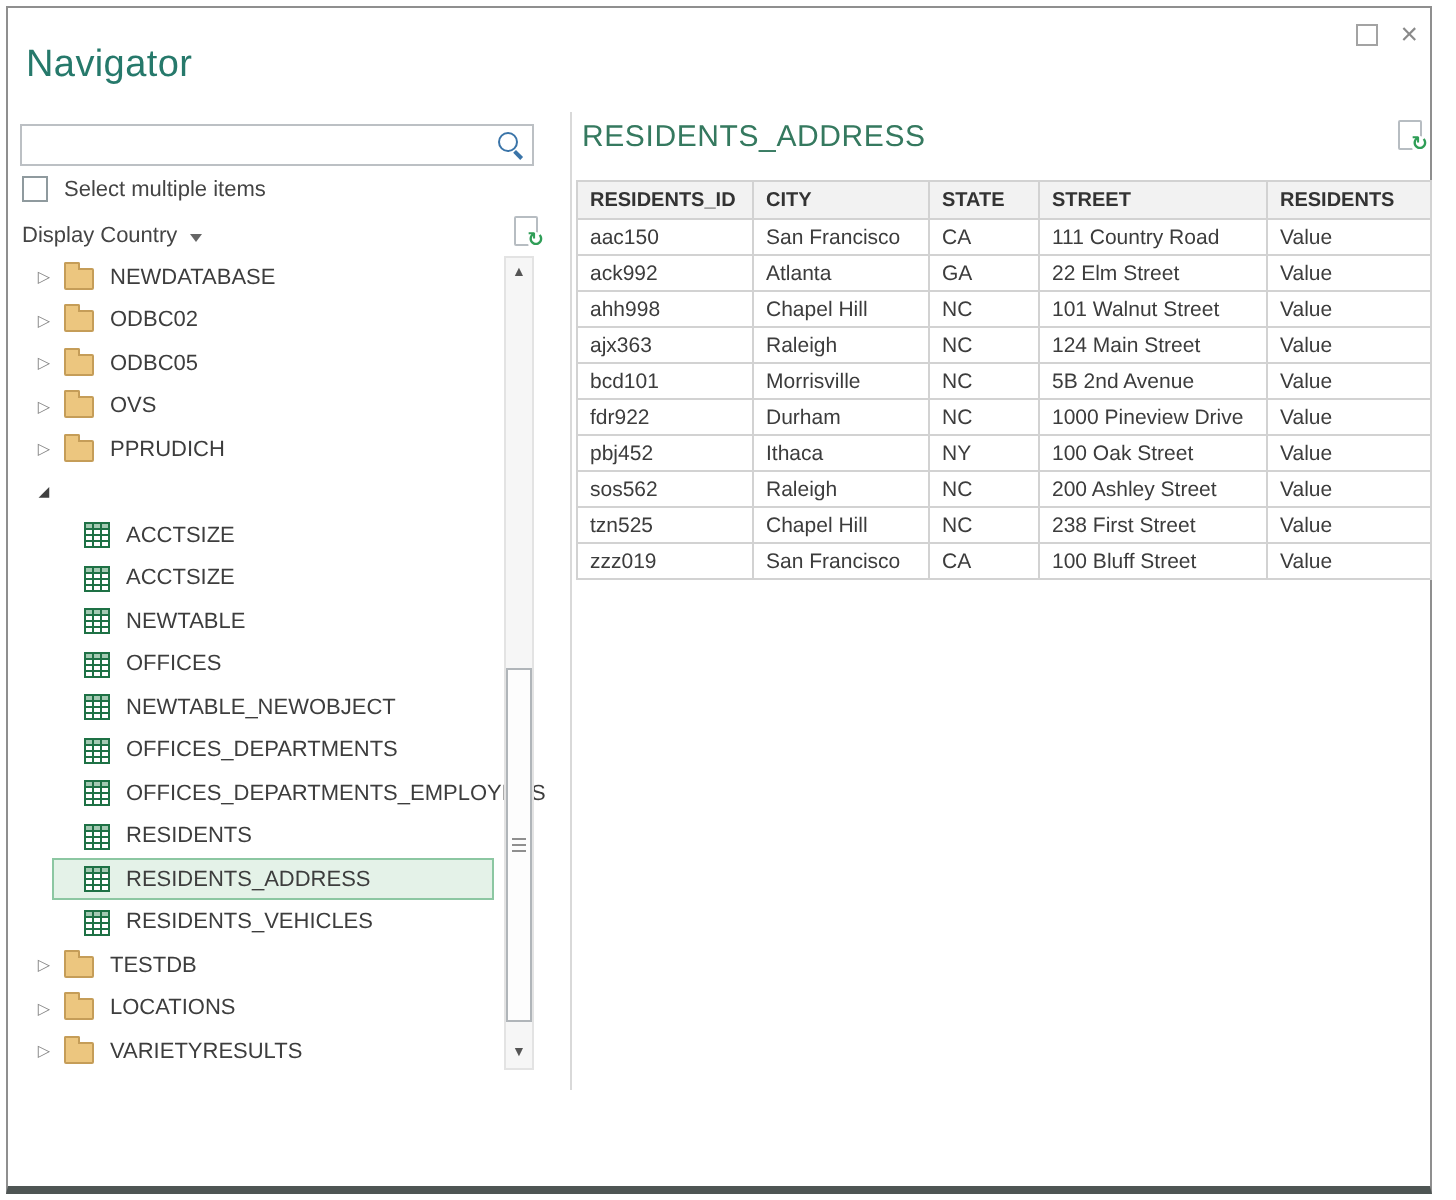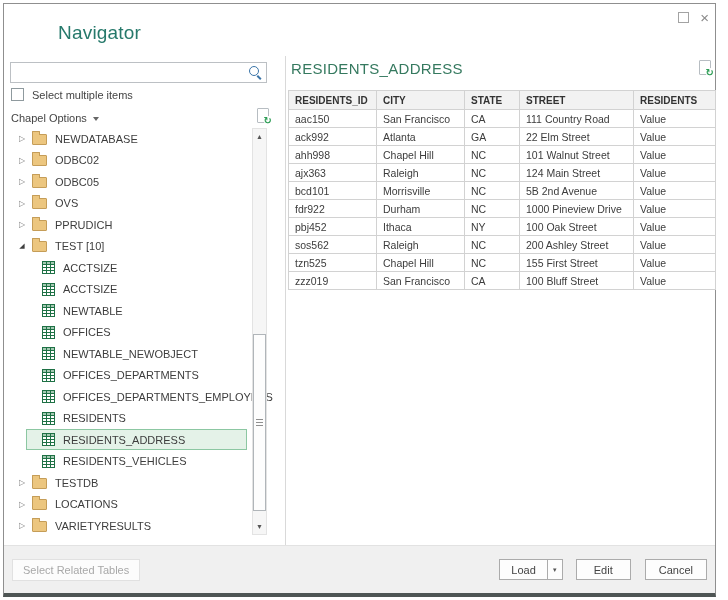--- a/index.html
+++ b/index.html
@@ -8,21 +8,21 @@
 
   .window { position:absolute; left:3px; top:3px; width:713px; height:594px;
     background:#fff; border:1px solid #8f8f8f; border-bottom:4px solid #4e5554; }
 
   
   .win-controls { position:absolute; top:7px; right:6px; display:flex; gap:11px; align-items:center; }
   .btn-max { width:11px; height:11px; border:1px solid #a3a3a3; background:#fff; cursor:pointer; }
   .btn-close { font-size:15px; line-height:13px; color:#8a8a8a; cursor:pointer; }
 
   .dlg-title { position:absolute; left:9px; top:18px; font-size:19px; font-weight:400;
-    color:#26796b; letter-spacing:.2px;margin-left:45px; }
+    color:#26796b; letter-spacing:.2px; }
 
   
   .left-pane { position:absolute; left:0; top:0; width:281px; height:541px; }
 
   .search-box { position:absolute; left:6px; top:58px; width:257px; height:21px;
     border:1px solid #bcc0c4; background:#fff; }
   .search-box input { position:absolute; inset:0; border:none; outline:none;
     padding:0 24px 0 5px; font-size:11px; color:#333; font-family:inherit; }
   .search-icon { position:absolute; right:3px; top:2px; width:15px; height:15px; cursor:pointer; }
   .search-icon::before { content:""; position:absolute; left:1px; top:1px; width:8px; height:8px;
@@ -124,21 +124,21 @@
       <span class="search-icon"></span>
     </div>
 
     <div class="checkbox-row">
       <span class="checkbox"></span>
       <span class="lbl">Select multiple items</span>
     </div>
 
     <div class="display-row">
       <span class="display-btn">
-        <span class="lbl">Chapel Options</span>
+        <span class="lbl">Display Country</span>
         <span class="caret-down"></span>
       </span>
       <span class="doc-refresh tree-refresh">
         <span class="rr">↻</span>
       </span>
     </div>
 
     <div class="tree" id="tree">
         <div class="tree-item fld">
           <span class="arrow col">▷</span>
@@ -170,24 +170,20 @@
         </div>
         <div class="tree-item fld">
           <span class="arrow col">▷</span>
           <div class="item-body">
             <span class="icon-folder"></span>
             <span class="label">PPRUDICH</span>
           </div>
         </div>
         <div class="tree-item fld">
           <span class="arrow exp">◢</span>
-          <div class="item-body">
-            <span class="icon-folder"></span>
-            <span class="label">TEST [10]</span>
-          </div>
         </div>
         <div class="tree-item tbl">
           <div class="item-body">
             <svg class="icon-table" width="13" height="13" viewBox="0 0 13 13">
               <rect x="0.5" y="0.5" width="12" height="12" fill="#ffffff" stroke="#1e7145"></rect>
               <rect x="0.5" y="0.5" width="12" height="3" fill="#a3c9b2" stroke="#1e7145"></rect>
               <line x1="4.5" y1="0.5" x2="4.5" y2="12.5" stroke="#1e7145"></line>
               <line x1="8.5" y1="0.5" x2="8.5" y2="12.5" stroke="#1e7145"></line>
               <line x1="0.5" y1="6.5" x2="12.5" y2="6.5" stroke="#1e7145"></line>
               <line x1="0.5" y1="9.5" x2="12.5" y2="9.5" stroke="#1e7145"></line>
@@ -422,41 +418,28 @@
             <td>sos562</td>
             <td>Raleigh</td>
             <td>NC</td>
             <td>200 Ashley Street</td>
             <td>Value</td>
           </tr>
           <tr>
             <td>tzn525</td>
             <td>Chapel Hill</td>
             <td>NC</td>
-            <td>155 First Street</td>
+            <td>238 First Street</td>
             <td>Value</td>
           </tr>
           <tr>
             <td>zzz019</td>
             <td>San Francisco</td>
             <td>CA</td>
             <td>100 Bluff Street</td>
             <td>Value</td>
           </tr>
         </tbody>
     </table>
   </div>
 
-  <div class="footer">
-    <button class="btn btn-disabled">Select Related Tables</button>
-    <div class="footer-right">
-      <span class="split">
-        <button class="btn btn-load">Load</button>
-        <button class="btn btn-load-arrow">▾</button>
-      </span>
-      <span class="gap13"></span>
-      <button class="btn btn-edit">Edit</button>
-      <span class="gap14"></span>
-      <button class="btn btn-cancel">Cancel</button>
-    </div>
-  </div>
 
 </div>
 
 </body></html>

